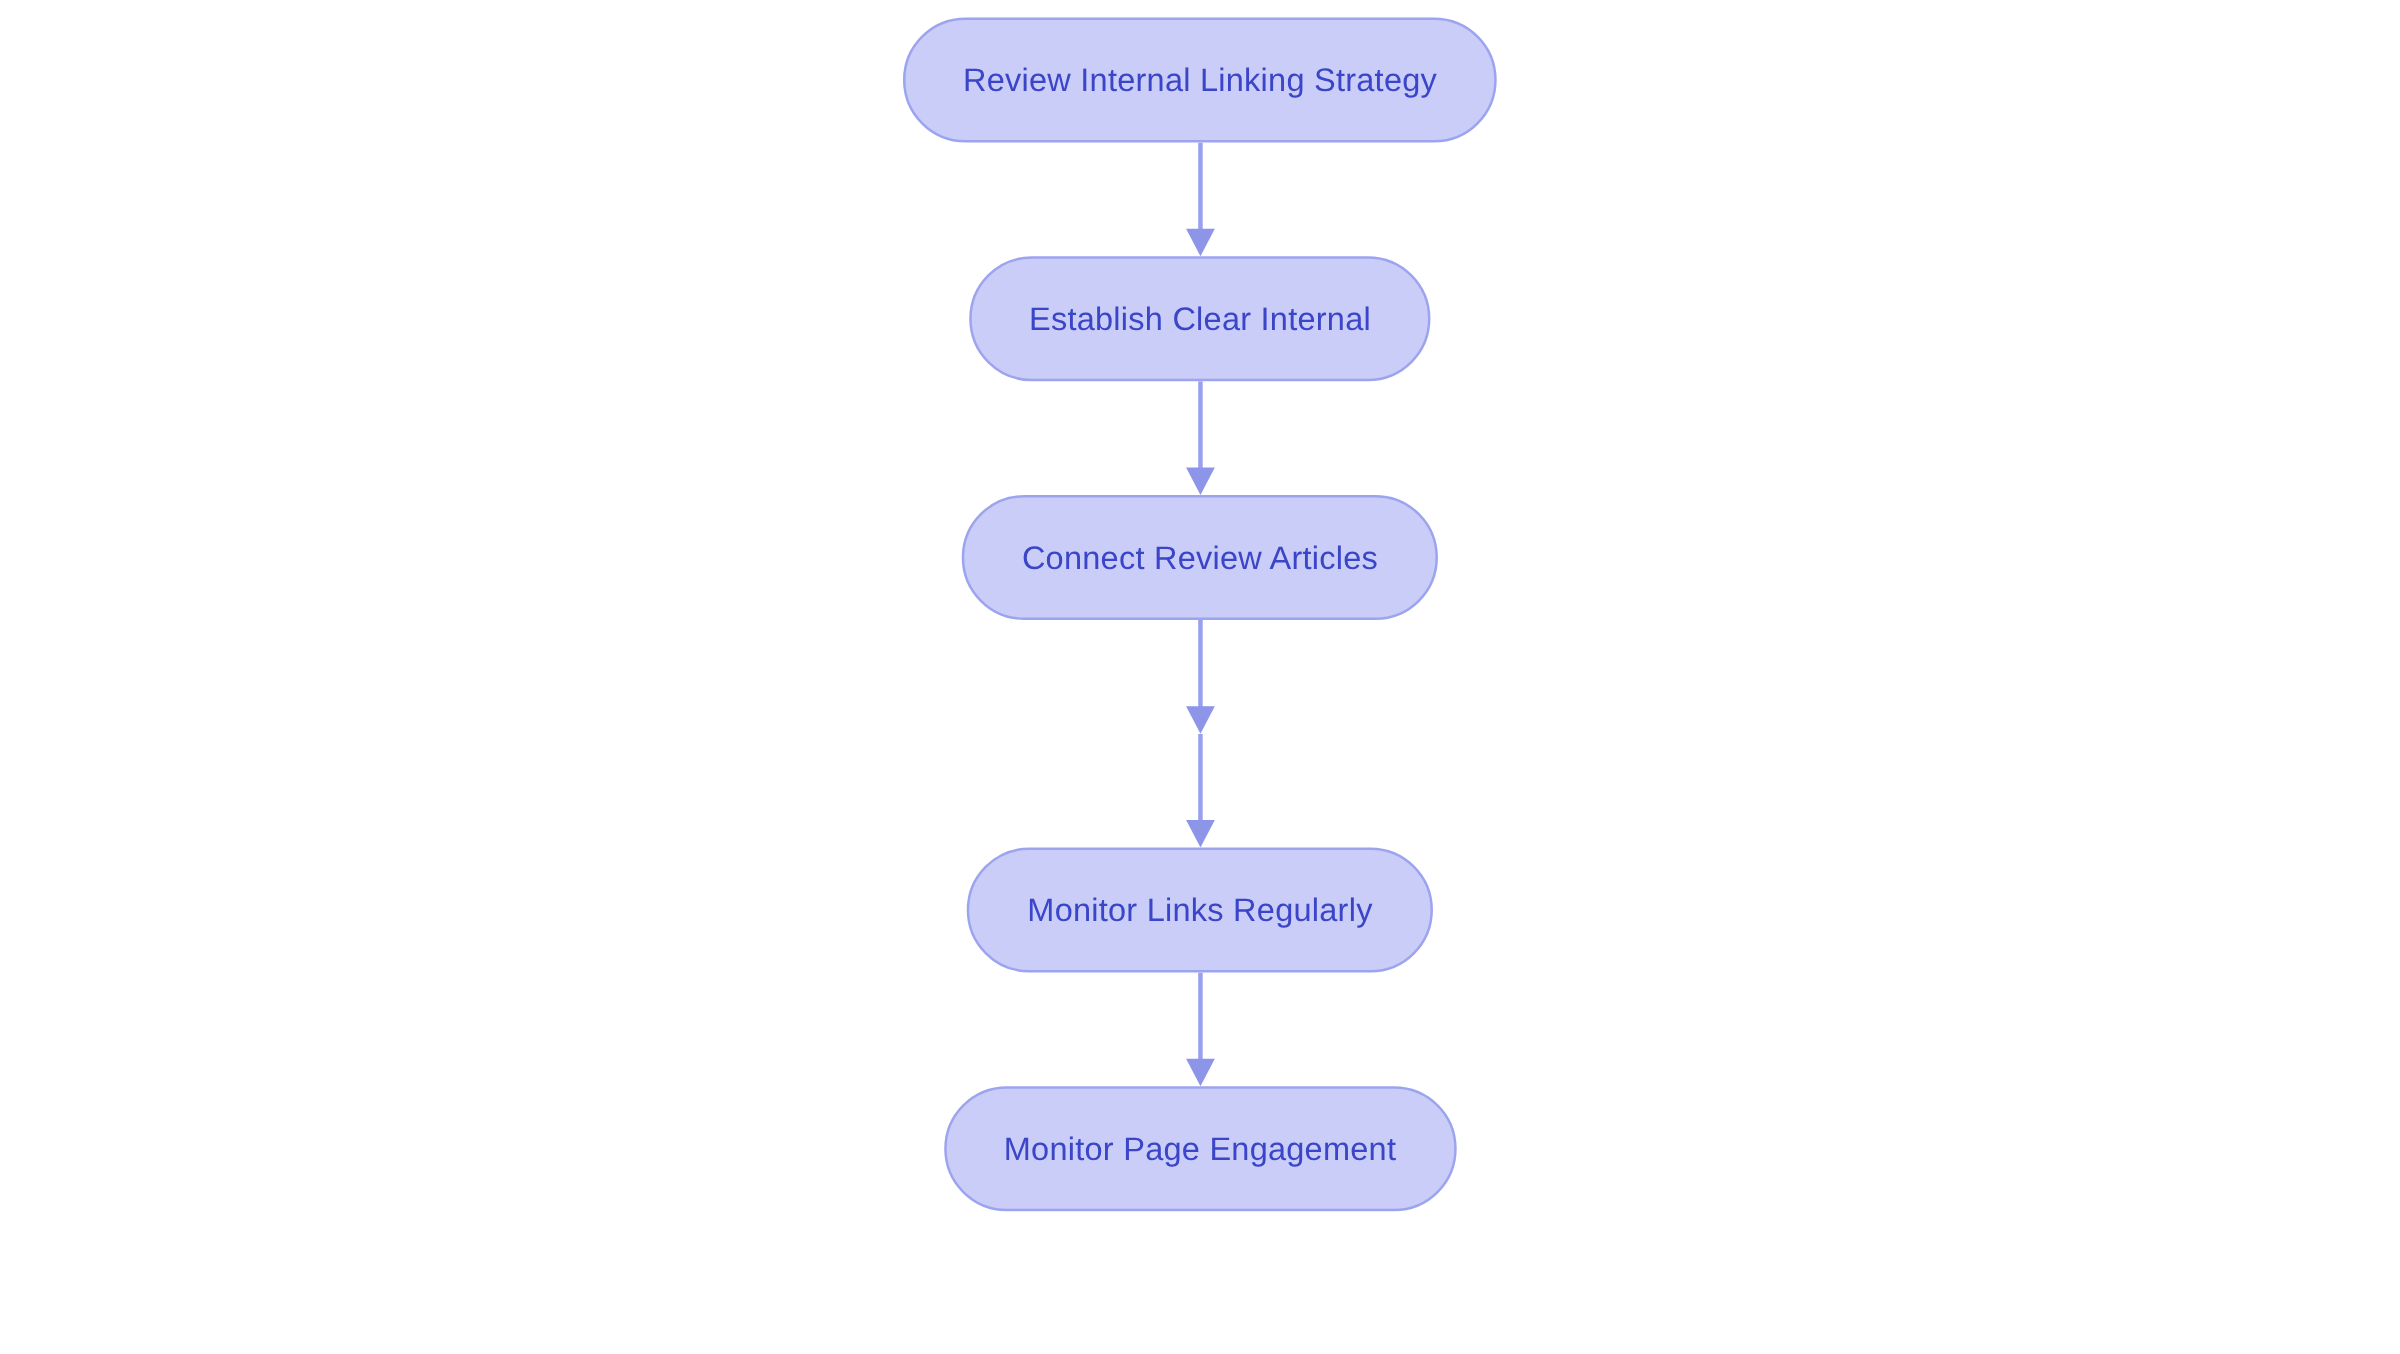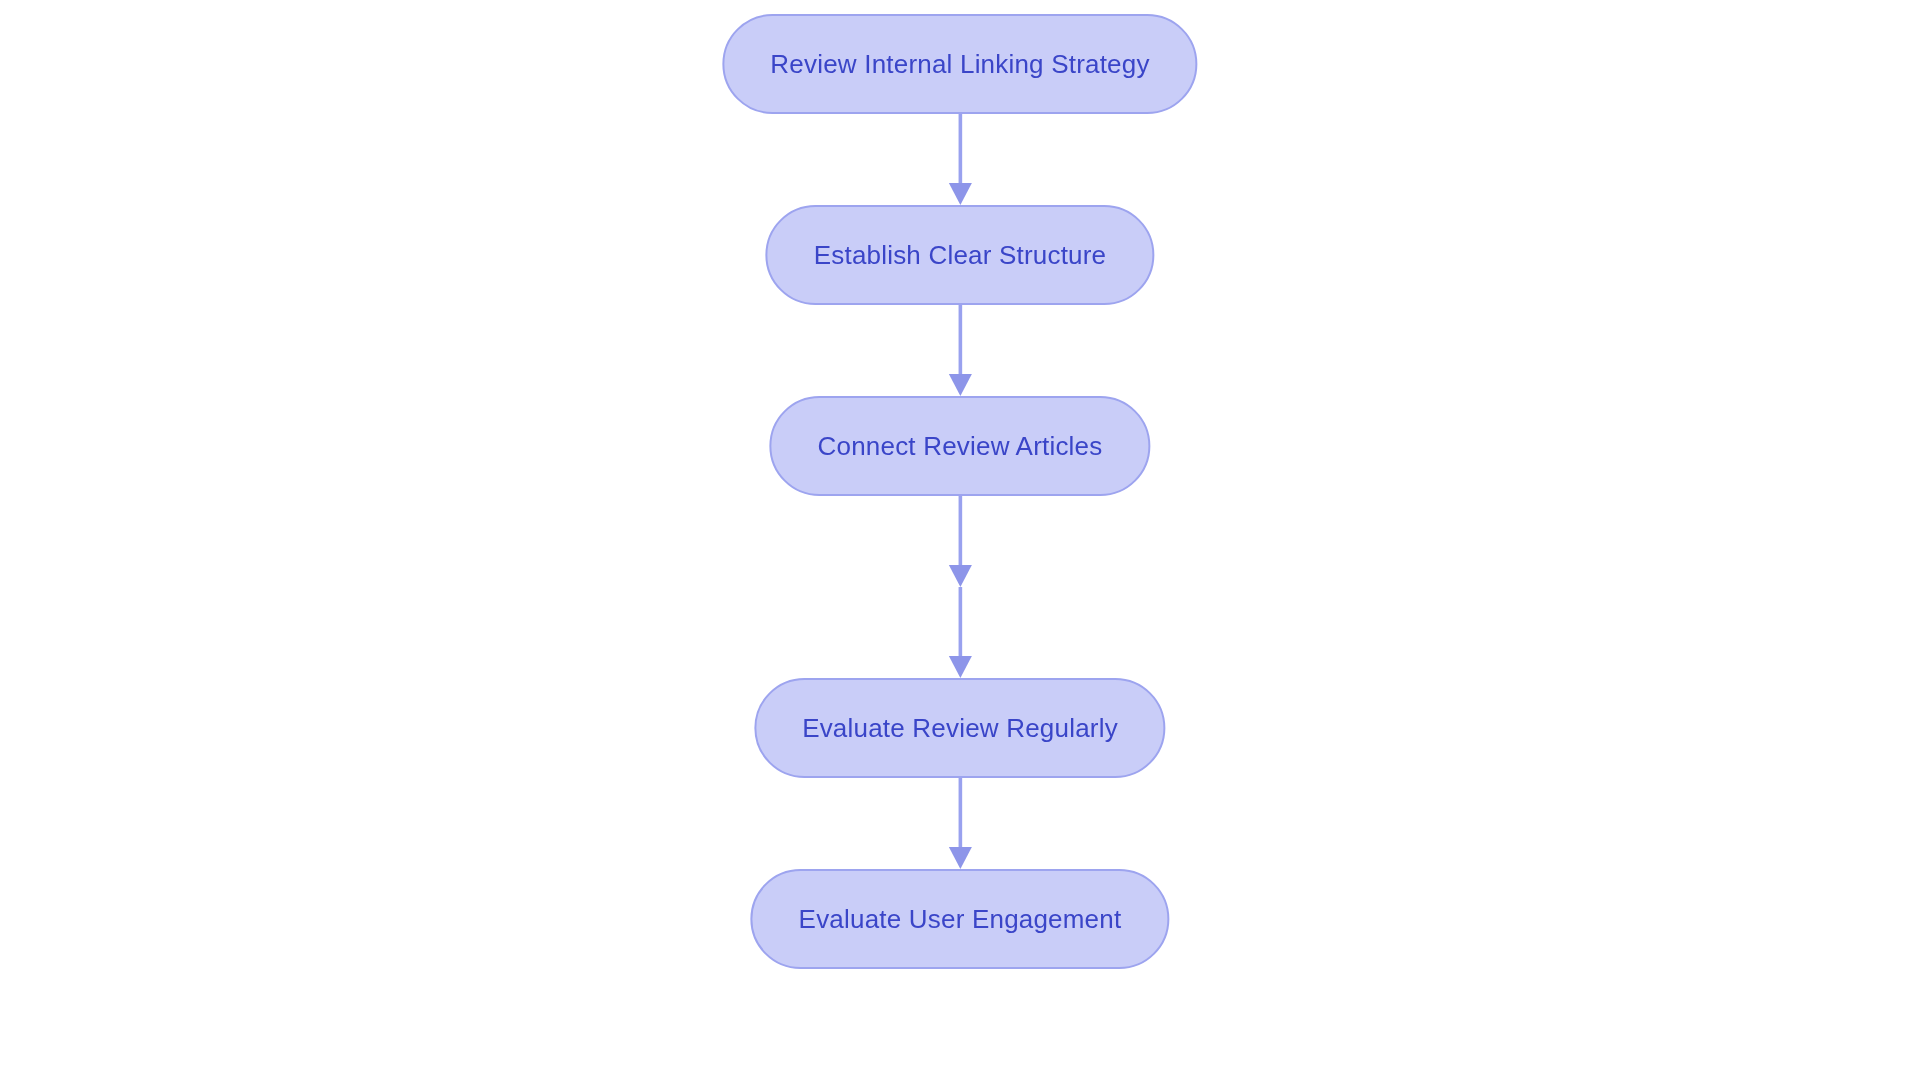--- a/index.html
+++ b/index.html
@@ -72,21 +72,21 @@
   <div class="node">
     <span class="node-label">Review Internal Linking Strategy</span>
   </div>
 
   <svg class="connector" width="40" height="91" viewBox="0 0 40 91" aria-hidden="true">
     <rect class="stem" x="18.2" y="0" width="3.6" height="71"></rect>
     <polygon class="head" points="8.5,69 31.5,69 20,91"></polygon>
   </svg>
 
   <div class="node">
-    <span class="node-label">Establish Clear Structure</span>
+    <span class="node-label">Establish Clear Internal</span>
   </div>
 
   <svg class="connector" width="40" height="91" viewBox="0 0 40 91" aria-hidden="true">
     <rect class="stem" x="18.2" y="0" width="3.6" height="71"></rect>
     <polygon class="head" points="8.5,69 31.5,69 20,91"></polygon>
   </svg>
 
   <div class="node">
     <span class="node-label">Connect Review Articles</span>
   </div>
@@ -96,25 +96,25 @@
     <polygon class="head" points="8.5,69 31.5,69 20,91"></polygon>
   </svg>
 
 
   <svg class="connector" width="40" height="91" viewBox="0 0 40 91" aria-hidden="true">
     <rect class="stem" x="18.2" y="0" width="3.6" height="71"></rect>
     <polygon class="head" points="8.5,69 31.5,69 20,91"></polygon>
   </svg>
 
   <div class="node">
-    <span class="node-label">Evaluate Review Regularly</span>
+    <span class="node-label">Monitor Links Regularly</span>
   </div>
 
   <svg class="connector" width="40" height="91" viewBox="0 0 40 91" aria-hidden="true">
     <rect class="stem" x="18.2" y="0" width="3.6" height="71"></rect>
     <polygon class="head" points="8.5,69 31.5,69 20,91"></polygon>
   </svg>
 
   <div class="node">
-    <span class="node-label">Evaluate User Engagement</span>
+    <span class="node-label">Monitor Page Engagement</span>
   </div>
 </div>
 </div>
 
 </body></html>

